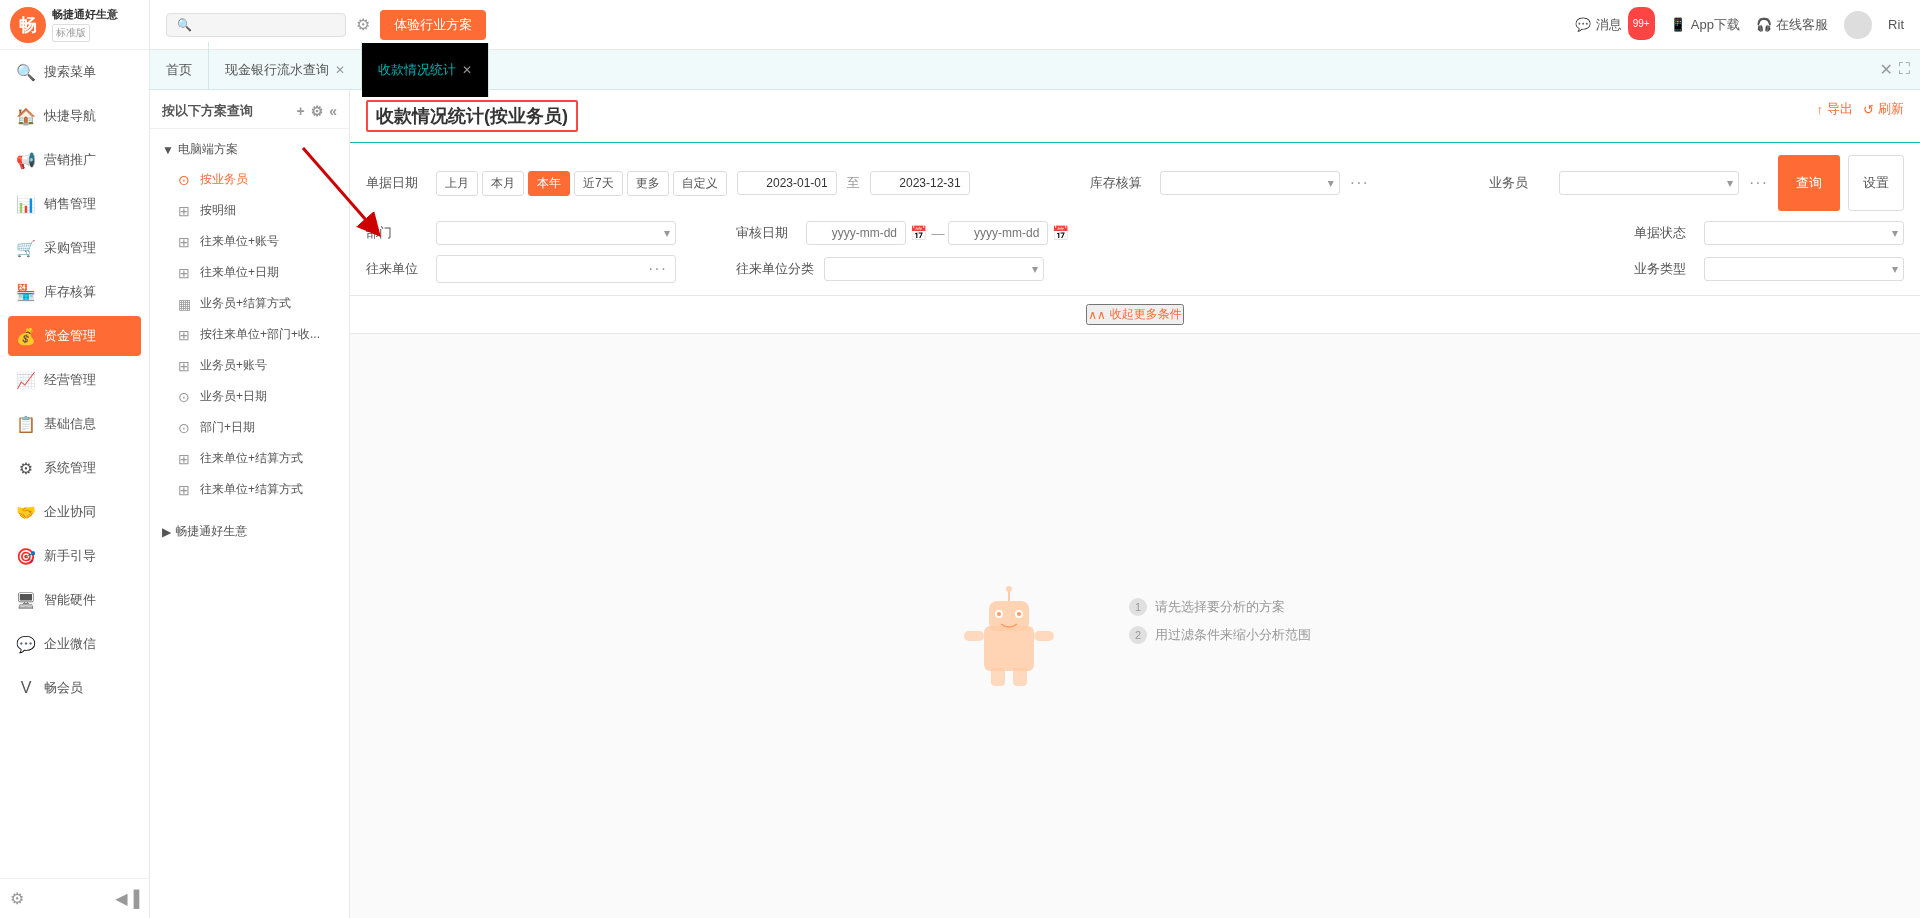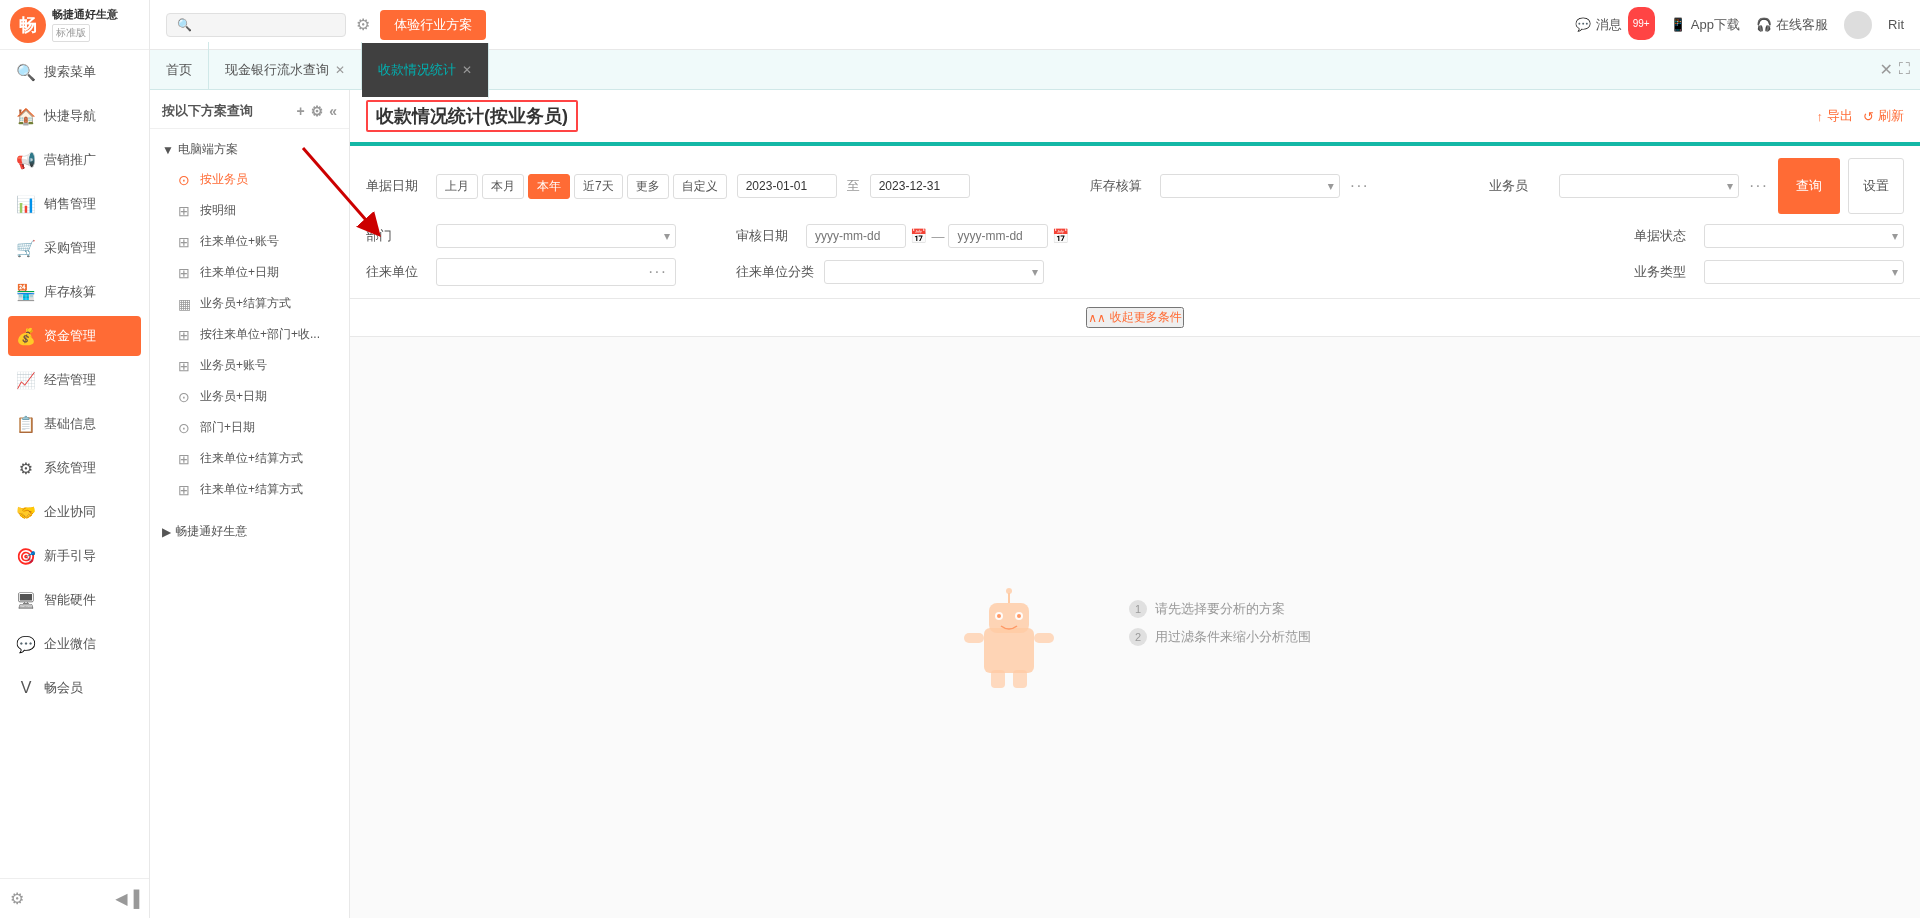--- a/index.html
+++ b/index.html
@@ -26,21 +26,21 @@
     .topbar-gear { color: #999; cursor: pointer; font-size: 16px; }
     .topbar-trial { background: #ff6b35; color: #fff; border: none; border-radius: 4px; padding: 6px 14px; font-size: 13px; cursor: pointer; }
     .topbar-right { display: flex; align-items: center; gap: 16px; font-size: 13px; color: #555; }
     .topbar-right .badge { background: #ff4444; color: #fff; border-radius: 10px; padding: 11px 5px; font-size: 10px; position: relative; top: -1px; margin-left: 2px; }
     .topbar-right .icon-btn { display: flex; align-items: center; gap: 4px; cursor: pointer; }
     .avatar { width: 28px; height: 28px; background: #ddd; border-radius: 50%; }
 
     
     .tabbar { height: 40px; background: #f0fafa; border-bottom: 1px solid #d0e8e8; display: flex; align-items: center; flex-shrink: 0; }
     .tab { height: 56px; padding: 0 16px; display: flex; align-items: center; cursor: pointer; font-size: 13px; color: #555; border-right: 1px solid #d0e8e8; gap: 6px; }
-    .tab.active { background: #404040; color: #00b0b0; border-bottom: 2px solid #fff; position: relative; top: 1px; }
+    .tab.active { background: #000000; color: #00b0b0; border-bottom: 2px solid #fff; position: relative; top: 1px; }
     .tab .close-icon { color: #999; font-size: 12px; cursor: pointer; }
     .tabbar-actions { margin-left: auto; padding-right: 10px; display: flex; gap: 6px; }
     .tabbar-actions span { cursor: pointer; color: #999; font-size: 16px; }
 
     
     .page { flex: 1; display: flex; overflow: hidden; }
 
     
     .left-panel { width: 200px; background: #fff; border-right: 1px solid #e8e8e8; display: flex; flex-direction: column; flex-shrink: 0; overflow-y: auto; }
     .left-panel-header { padding: 12px 12px 8px 12px; display: flex; align-items: center; font-size: 13px; color: #555; font-weight: bold; border-bottom: 1px solid #f0f0f0; }
@@ -49,35 +49,35 @@
     .scheme-title { padding: 6px 12px; font-size: 12px; color: #555; display: flex; align-items: center; gap: 4px; cursor: pointer; }
     .scheme-item { padding: 7px 12px 7px 28px; font-size: 12px; color: #555; cursor: pointer; display: flex; align-items: center; gap: 6px; }
     .scheme-item.active { color: #ff6b35; }
     .scheme-item .item-icon { font-size: 14px; color: #999; width: 16px; }
     .scheme-item.active .item-icon { color: #ff6b35; }
 
     
     .right-content { flex: 1; display: flex; flex-direction: column; overflow: hidden; }
 
     
-    .page-header { background: #fff; padding: 10px 16px; border-bottom: 4px solid #14b8a6; display: flex; align-items: center; justify-content: space-between; flex-shrink: 0; }
+    .page-header { background: #fff; padding: 10px 16px; border-bottom: 1px solid #14b8a6; display: flex; align-items: flex-start; justify-content: space-between; flex-shrink: 0; }
     .page-title { font-size: 18px; font-weight: bold; color: #333; border: 2px solid #ff4444; padding: 2px 8px; border-radius: 2px; }
     .page-actions { display: flex; gap: 10px; }
     .btn-export { color: #ff6b35; background: #fff; border: none; cursor: pointer; font-size: 13px; display: flex; align-items: center; gap: 4px; }
     .btn-refresh { color: #ff6b35; background: #fff; border: none; cursor: pointer; font-size: 13px; display: flex; align-items: center; gap: 4px; }
 
     
     .filter-area { background: #fff; padding: 12px 16px; border-bottom: 1px solid #e8e8e8; flex-shrink: 0; }
     .filter-row { display: flex; align-items: center; margin-bottom: 10px; gap: 10px; flex-wrap: wrap; }
     .filter-row:last-child { margin-bottom: 0; }
     .filter-label { font-size: 13px; color: #555; white-space: nowrap; min-width: 60px; }
     .filter-date-group { display: flex; align-items: center; gap: 4px; }
     .date-btn { padding: 3px 8px; font-size: 12px; border: 1px solid #ddd; border-radius: 3px; cursor: pointer; color: #555; background: #fff; }
     .date-btn.active { background: #ff6b35; color: #fff; border-color: #ff6b35; }
-    .date-input { padding: 4px 8px; border: 1px solid #ddd; border-radius: 3px; font-size: 12px; color: #333; width: 100px; }
+    .date-input { padding: 4px 8px; border: 1px solid #ddd; border-radius: 3px; font-size: 12px; color: #333; width: 100px; text-align: right; }
     .filter-select { padding: 4px 24px 4px 8px; border: 1px solid #ddd; border-radius: 3px; font-size: 12px; color: #555; background: #fff; appearance: none; cursor: pointer; min-width: 120px; position: relative; }
     .select-wrap { position: relative; display: inline-flex; align-items: center; }
     .select-wrap::after { content: '▾'; position: absolute; right: 6px; color: #999; font-size: 12px; pointer-events: none; }
     .dash-text { color: #999; }
     .cal-icon { color: #999; font-size: 14px; }
     .dot-btn { color: #999; cursor: pointer; font-size: 16px; letter-spacing: 1px; }
     .collapse-btn { color: #ff6b35; cursor: pointer; font-size: 12px; display: flex; align-items: center; gap: 4px; margin: 0 auto; }
 
     
     .action-area { display: flex; gap: 8px; margin-left: auto; }

